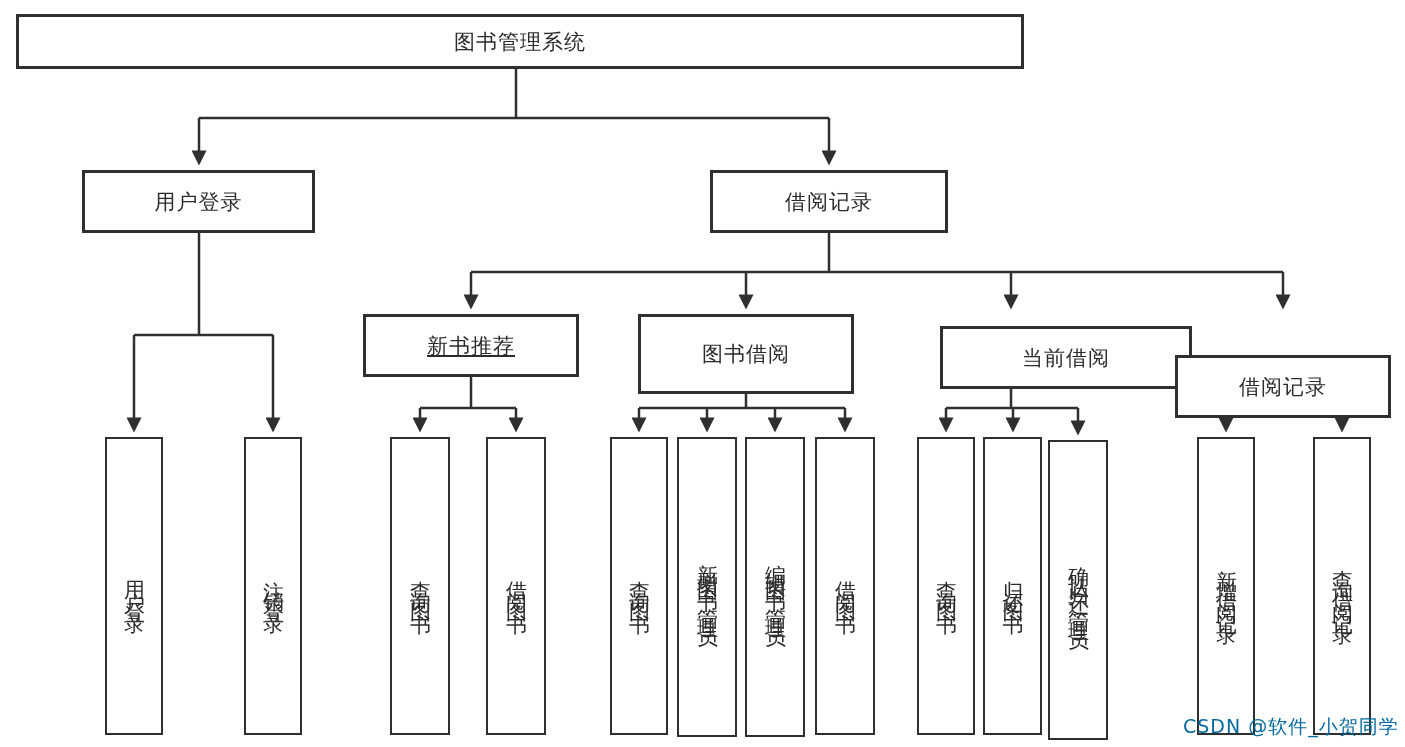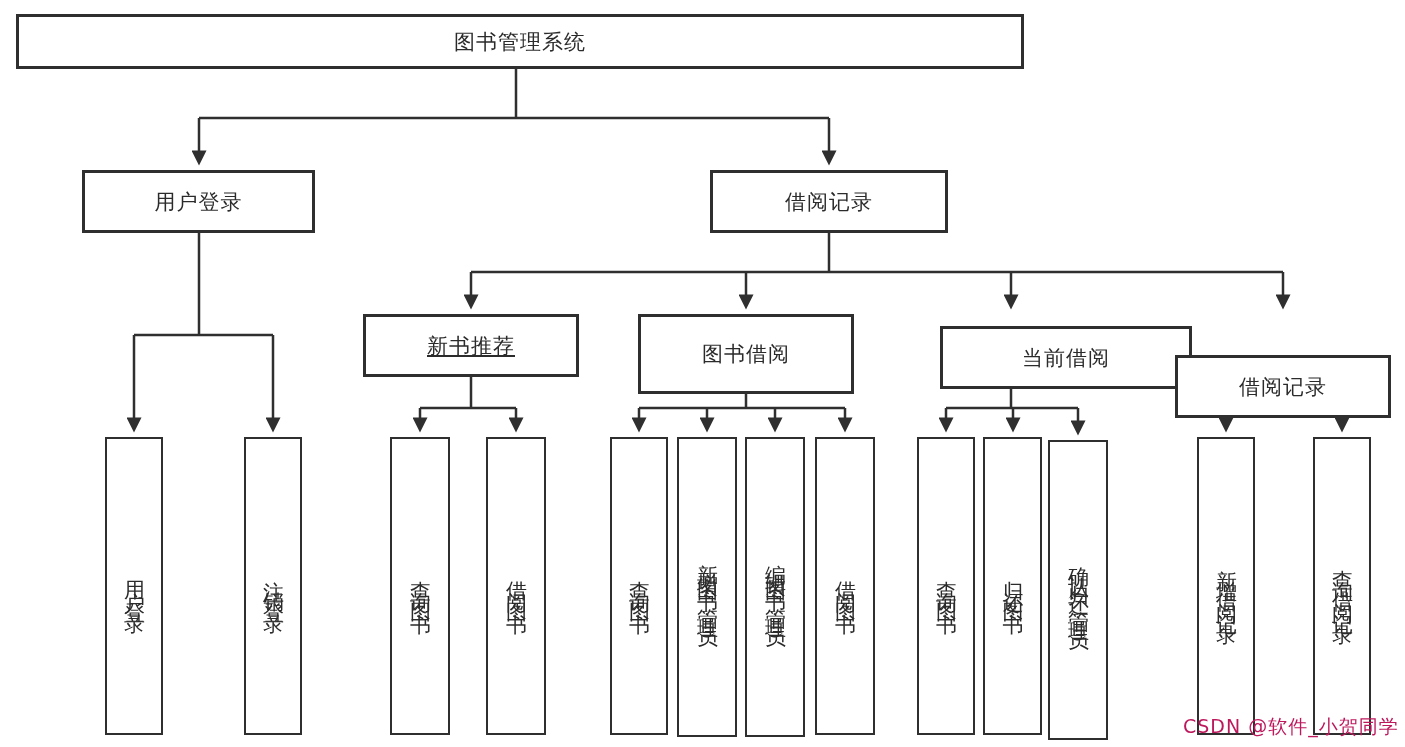--- a/index.html
+++ b/index.html
@@ -13,21 +13,21 @@
     border:3px solid #2f2f2f;display:flex;align-items:center;justify-content:center;
     font-size:21px;color:#2b2b2b;letter-spacing:1px;white-space:nowrap;
   }
   .leaf{border-width:2.5px;}
   .vtext{
     writing-mode:vertical-rl;text-orientation:mixed;
     letter-spacing:11px;line-height:1;font-size:21px;color:#2b2b2b;
   }
   .vtext.tight{letter-spacing:9px;}
   #watermark{
-    position:absolute;left:1183px;top:714px;font-size:19px;color:#be185d;
+    position:absolute;left:1183px;top:714px;font-size:19px;color:#0369a1;
     letter-spacing:1px;white-space:nowrap;z-index:5;
   }
 </style>
 </head>
 <body>
 
 <div id="stage">
 
   <svg id="wires" viewBox="0 0 1405 747" xmlns="http://www.w3.org/2000/svg">
     <defs>

